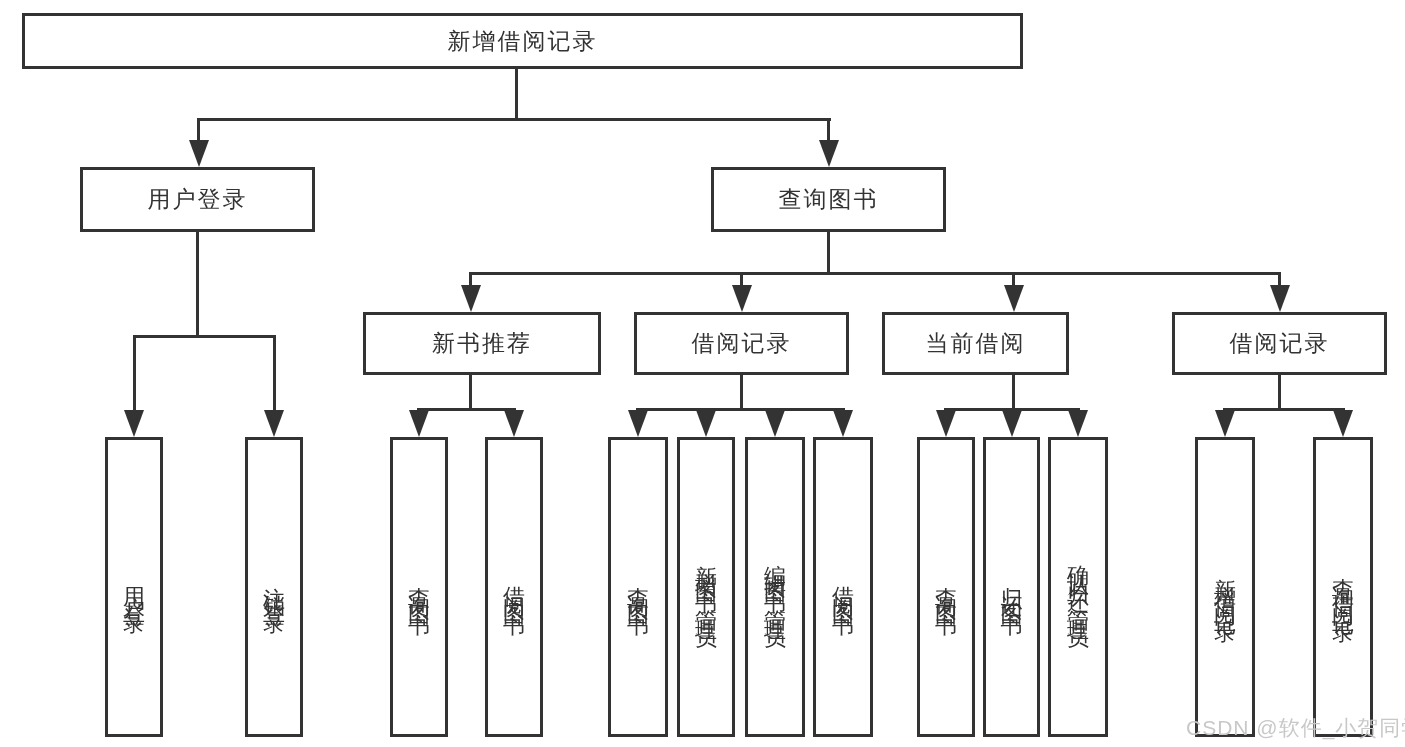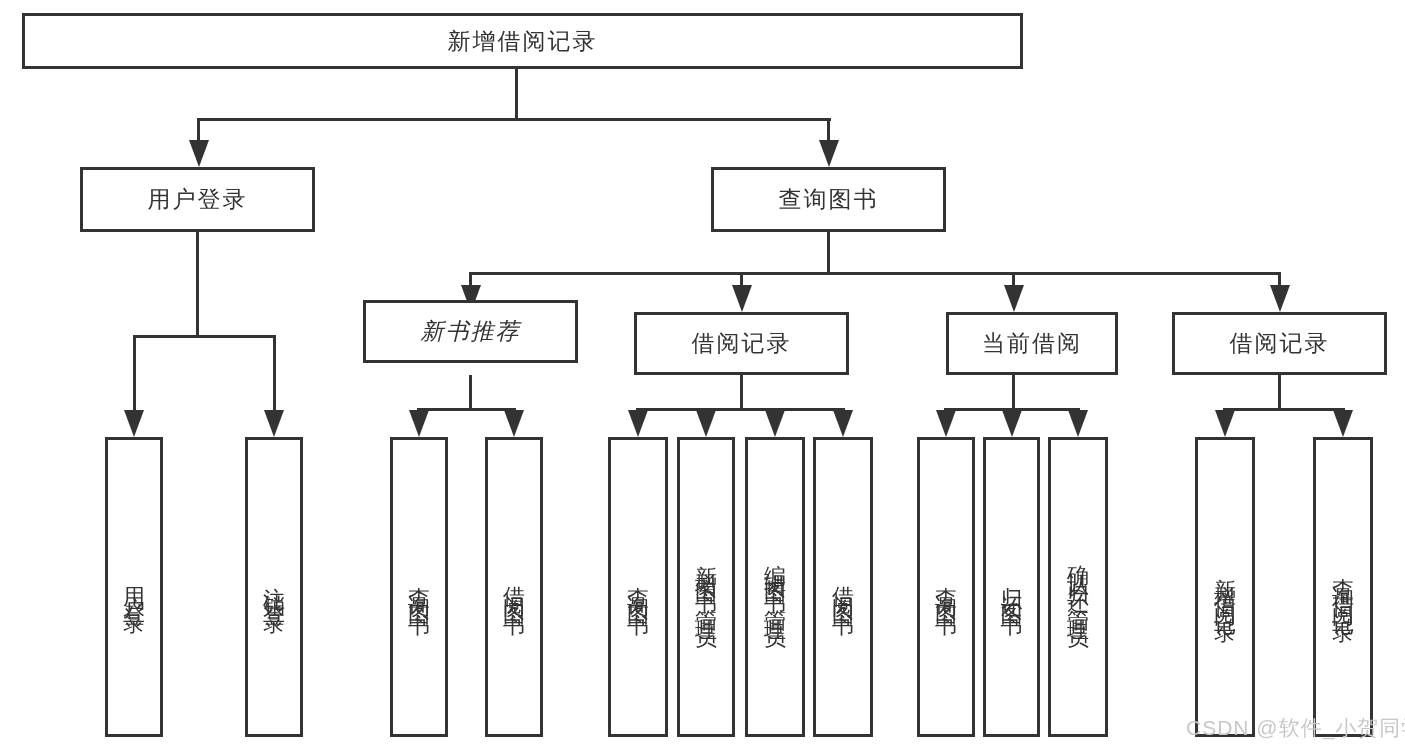--- a/index.html
+++ b/index.html
@@ -122,23 +122,23 @@
       <div class="arrowhead" style="left: 1215px; top: 410px;"></div>
       <div class="cline" style="left: 1341.5px; top: 408px; width: 3px; height: 4px;"></div>
       <div class="arrowhead" style="left: 1333px; top: 410px;"></div>
     </div>
 
   <div class="hbox" style="left:22px; top:13px; width:1001px; height:56px;">新增借阅记录</div>
 
   <div class="hbox" style="left:80px; top:167px; width:235px; height:65px;">用户登录</div>
   <div class="hbox" style="left:711px; top:167px; width:235px; height:65px;">查询图书</div>
 
-  <div class="hbox" style="left:363px; top:300px; width:215px; height:63px;font-style:italic;">新书推荐</div>
+  <div class="hbox" style="left:363px; top:312px; width:238px; height:63px;">新书推荐</div>
   <div class="hbox" style="left:634px; top:312px; width:215px; height:63px;">借阅记录</div>
-  <div class="hbox" style="left:946px; top:312px; width:172px; height:63px;">当前借阅</div>
+  <div class="hbox" style="left:882px; top:312px; width:187px; height:63px;">当前借阅</div>
   <div class="hbox" style="left:1172px; top:312px; width:215px; height:63px;">借阅记录</div>
 
   <div class="vbox" style="left:105px; top:437px; width:58px; height:300px;">用户登录</div>
   <div class="vbox" style="left:245px; top:437px; width:58px; height:300px;">注销登录</div>
 
   <div class="vbox" style="left:390px; top:437px; width:58px; height:300px;">查询图书</div>
   <div class="vbox" style="left:485px; top:437px; width:58px; height:300px;">借阅图书</div>
 
   <div class="vbox" style="left:608px; top:437px; width:60px; height:300px;">查询图书</div>
   <div class="vbox" style="left:677px; top:437px; width:58px; height:300px;">新增图书（管理员）</div>

